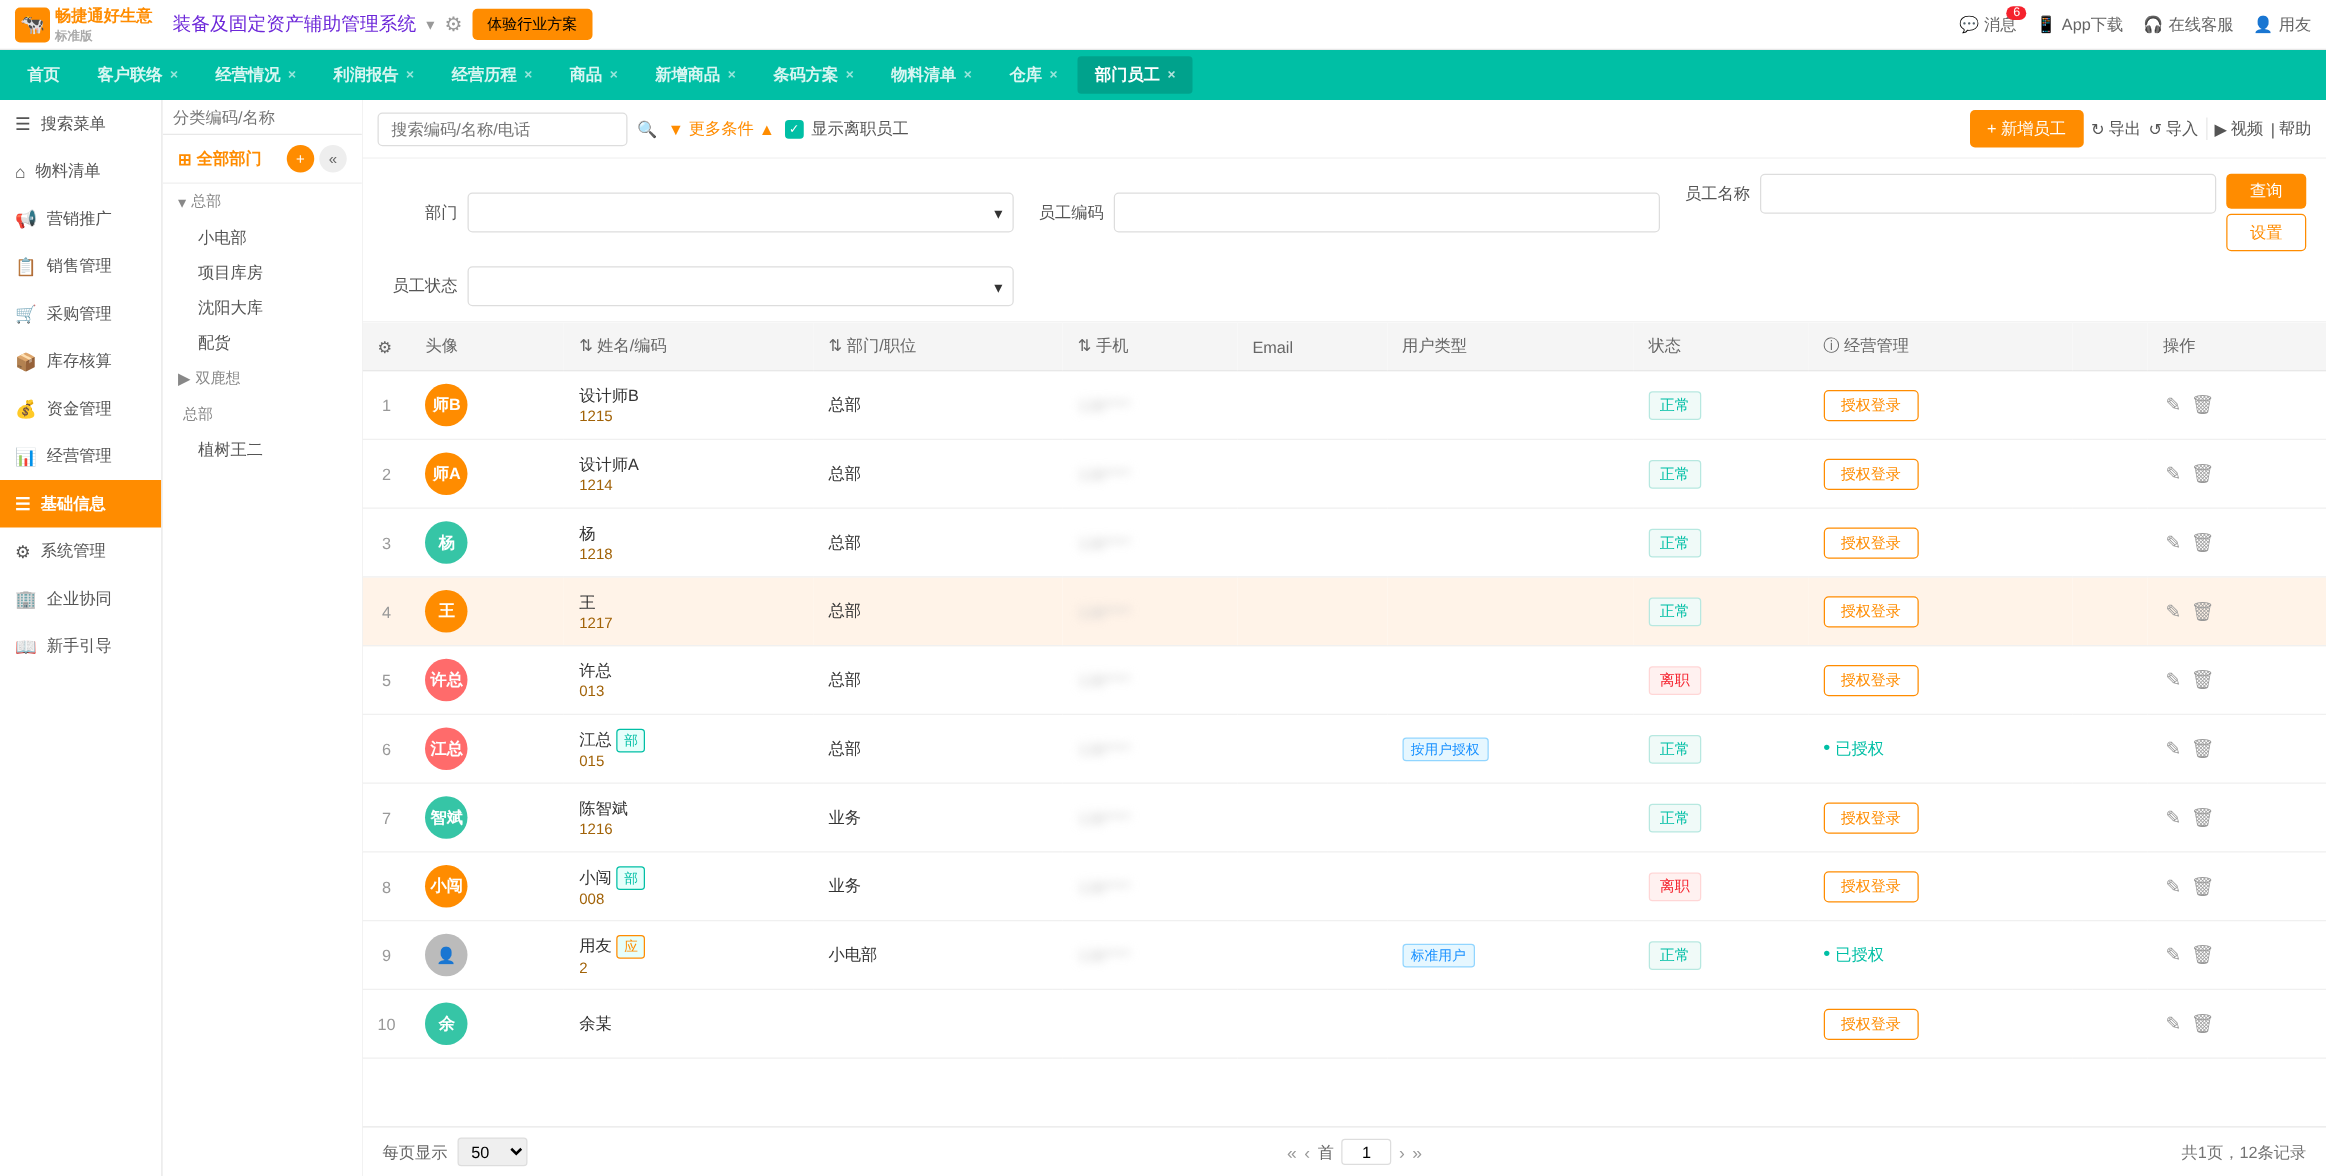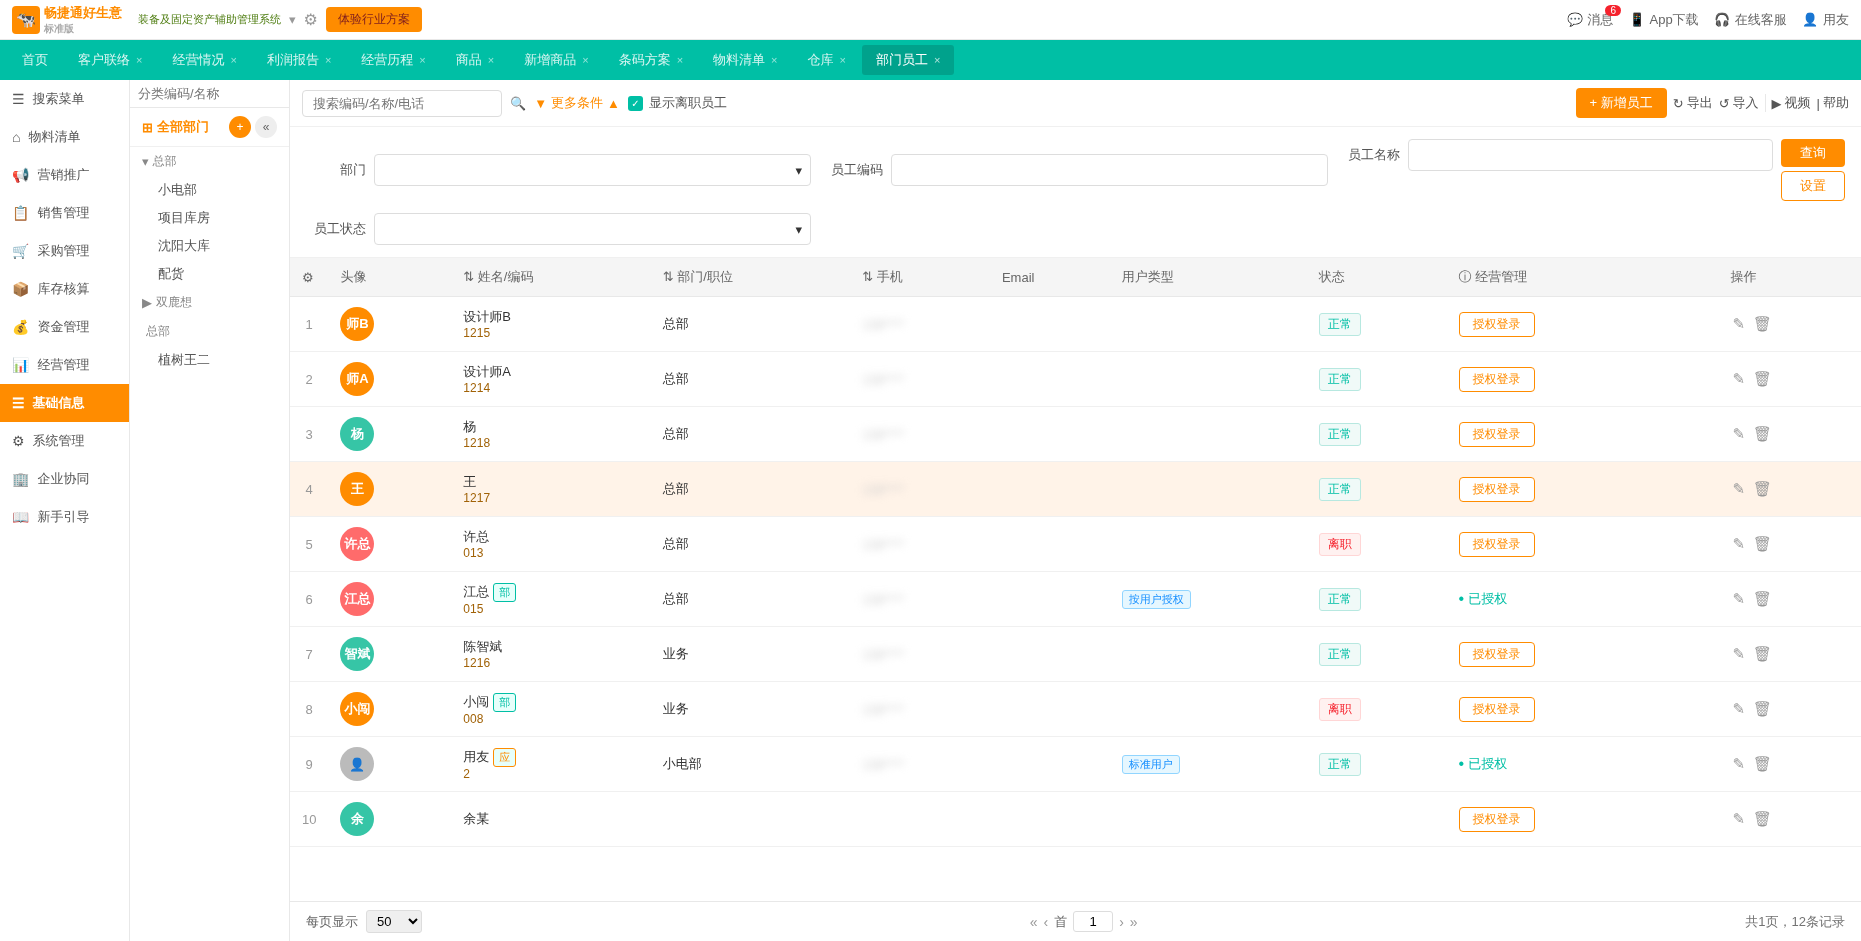--- a/index.html
+++ b/index.html
@@ -7,25 +7,25 @@
 
     
     .top-bar { display: flex; align-items: center; background: #fff; height: 40px; padding: 0 12px; border-bottom: 1px solid #e8e8e8; justify-content: space-between; }
     .top-bar-left { display: flex; align-items: center; gap: 8px; }
     .brand-logo { display: flex; align-items: center; gap: 4px; color: #ff8c00; font-weight: bold; font-size: 14px; }
     .brand-logo .logo-icon { width: 28px; height: 28px; background: #ff8c00; border-radius: 4px; display: flex; align-items: center; justify-content: center; color: white; font-size: 16px; }
     .top-bar-right { display: flex; align-items: center; gap: 16px; color: #666; font-size: 13px; }
     .top-bar-right .badge-wrap { position: relative; }
     .badge { background: #f5222d; color: white; font-size: 10px; border-radius: 10px; padding: 0 4px; position: absolute; top: -6px; right: -8px; min-width: 16px; text-align: center; }
     .top-right-item { display: flex; align-items: center; gap: 4px; cursor: pointer; }
-    .experience-btn { background: #ff8c00; color: #7f1d1d; border: none; border-radius: 4px; padding: 4px 12px; cursor: pointer; font-size: 12px; }
+    .experience-btn { background: #ff8c00; color: #000000; border: none; border-radius: 4px; padding: 4px 12px; cursor: pointer; font-size: 12px; }
 
     
     .nav-tabs { display: flex; align-items: center; background: #00bfa5; height: 40px; padding: 0 8px; gap: 2px; }
-    .nav-tab { color: rgba(255,255,255,0.85); padding: 6px 14px; cursor: pointer; border-radius: 3px; font-size: 13px; white-space: nowrap; display: flex; align-items: center; gap: 4px; }
+    .nav-tab { color: rgba(255,255,255,0.85); padding: 6px 14px; cursor: pointer; border-radius: 3px; font-size: 13px; white-space: nowrap; display: flex; align-items: center; gap: 4px; font-weight: bold; }
     .nav-tab.active { background: rgba(0,0,0,0.15); color: white; }
     .nav-tab .close-x { font-size: 11px; opacity: 0.7; margin-left: 2px; }
 
     
     .main-layout { display: flex; height: calc(100vh - 80px); }
 
     
     .sidebar { width: 130px; background: #fff; border-right: 1px solid #e8e8e8; flex-shrink: 0; overflow-y: auto; }
     .sidebar-item { display: flex; align-items: center; gap: 8px; padding: 10px 12px; cursor: pointer; color: #555; font-size: 13px; }
     .sidebar-item.active { background: #ff8c00; color: white; font-weight: bold; }
@@ -109,21 +109,21 @@
 
 <div class="top-bar">
   <div class="top-bar-left">
     <div class="brand-logo">
       <div class="logo-icon">🐄</div>
       <div>
         <div style="font-size:13px;font-weight:bold;color:#ff8c00;">畅捷通好生意</div>
         <div style="font-size:10px;color:#aaa;">标准版</div>
       </div>
     </div>
-    <span style="color:#4d7c0f;font-size:11px;margin-left:8px;">装备及固定资产辅助管理系统</span>
+    <span style="color:#6d28d9;font-size:15px;margin-left:8px;">装备及固定资产辅助管理系统</span>
     <span style="color:#999;cursor:pointer;">▾</span>
     <span style="color:#999;cursor:pointer;font-size:16px;">⚙</span>
     <button class="experience-btn">体验行业方案</button>
   </div>
   <div class="top-bar-right">
     <div class="top-right-item badge-wrap">
       <span>💬</span>
       <span class="badge">6</span>
       <span>消息</span>
     </div>

